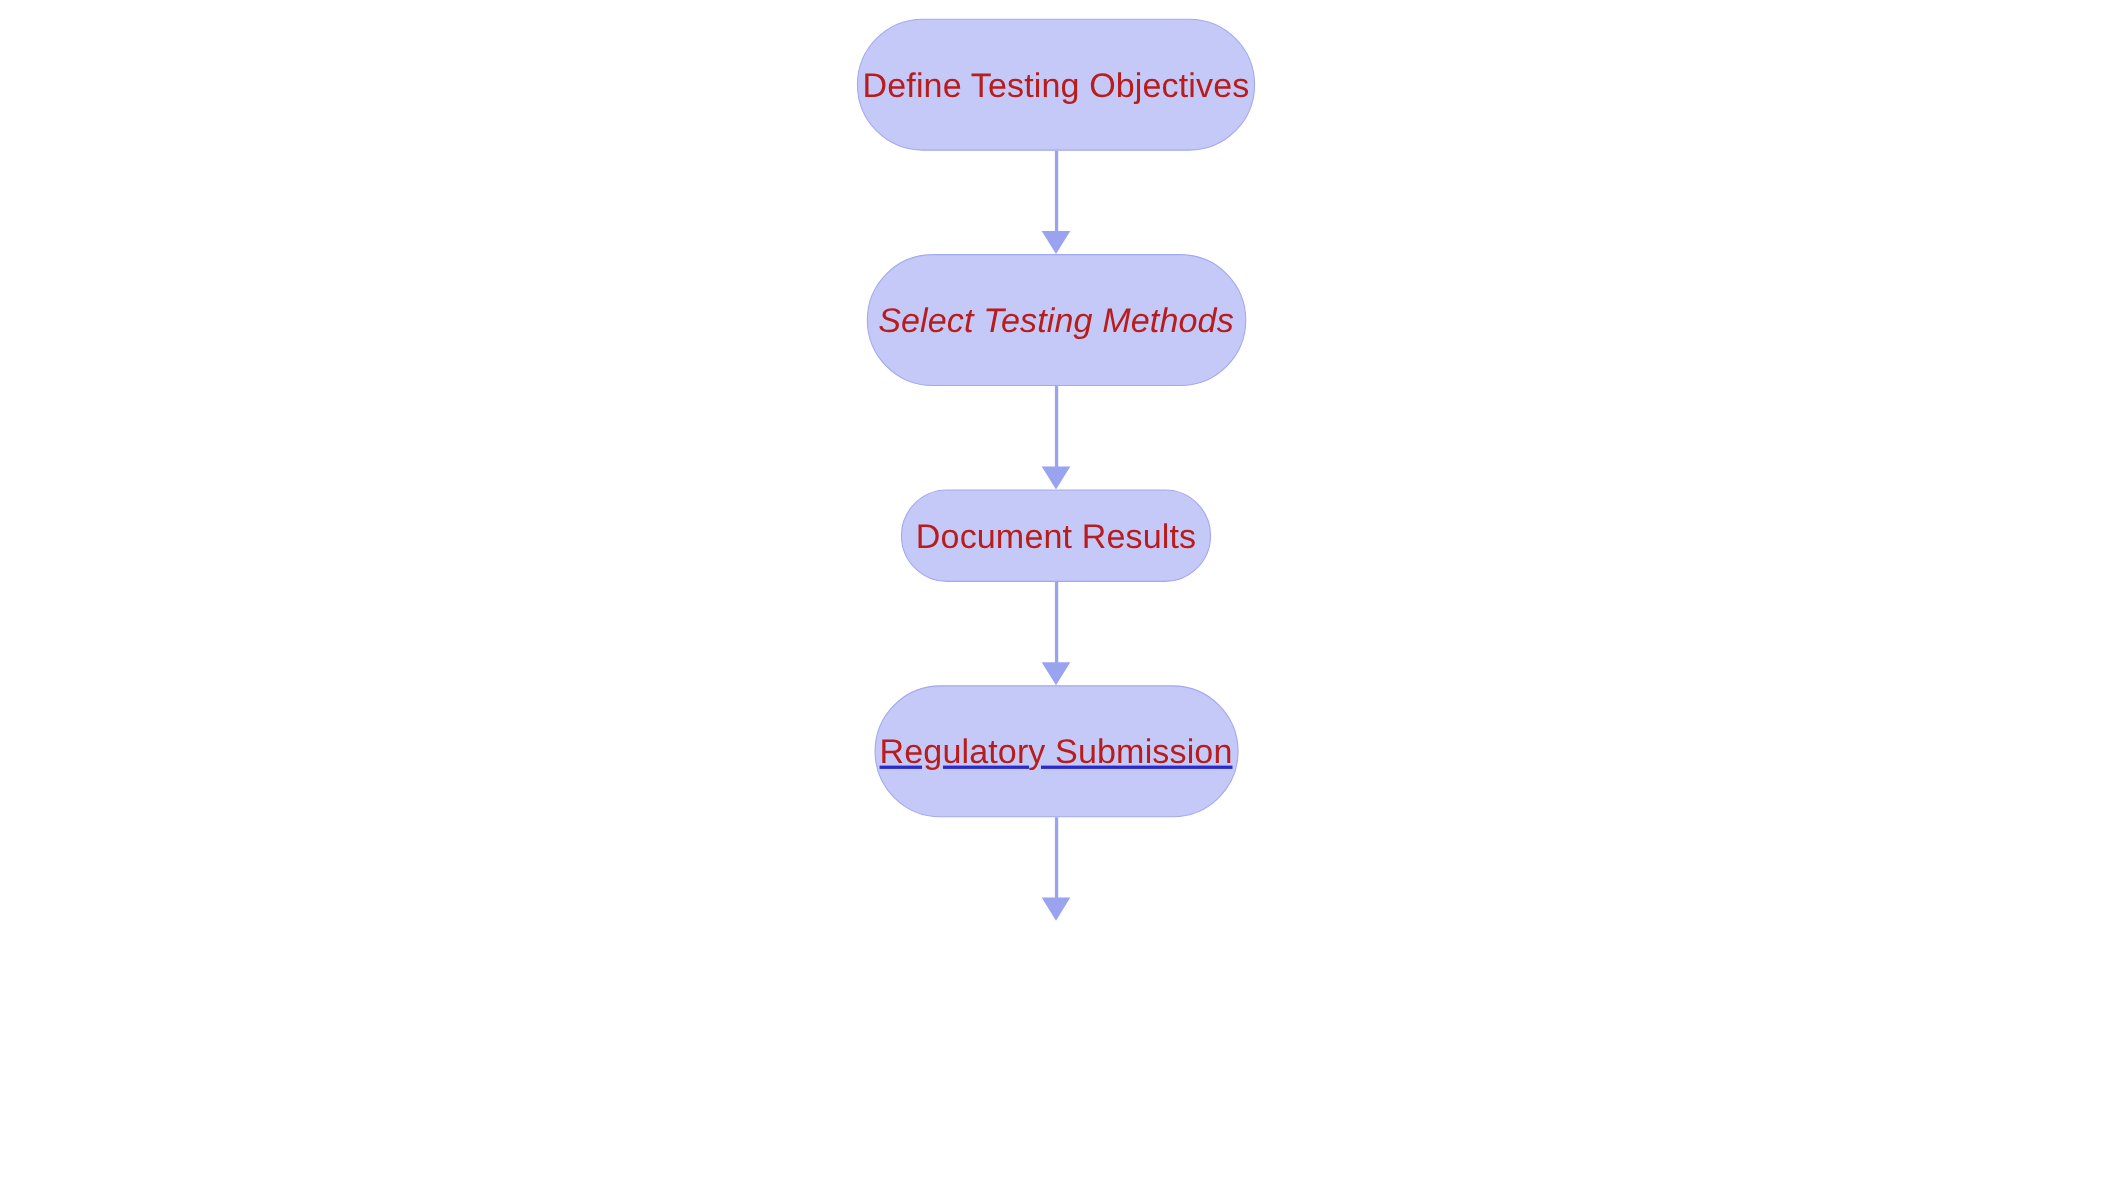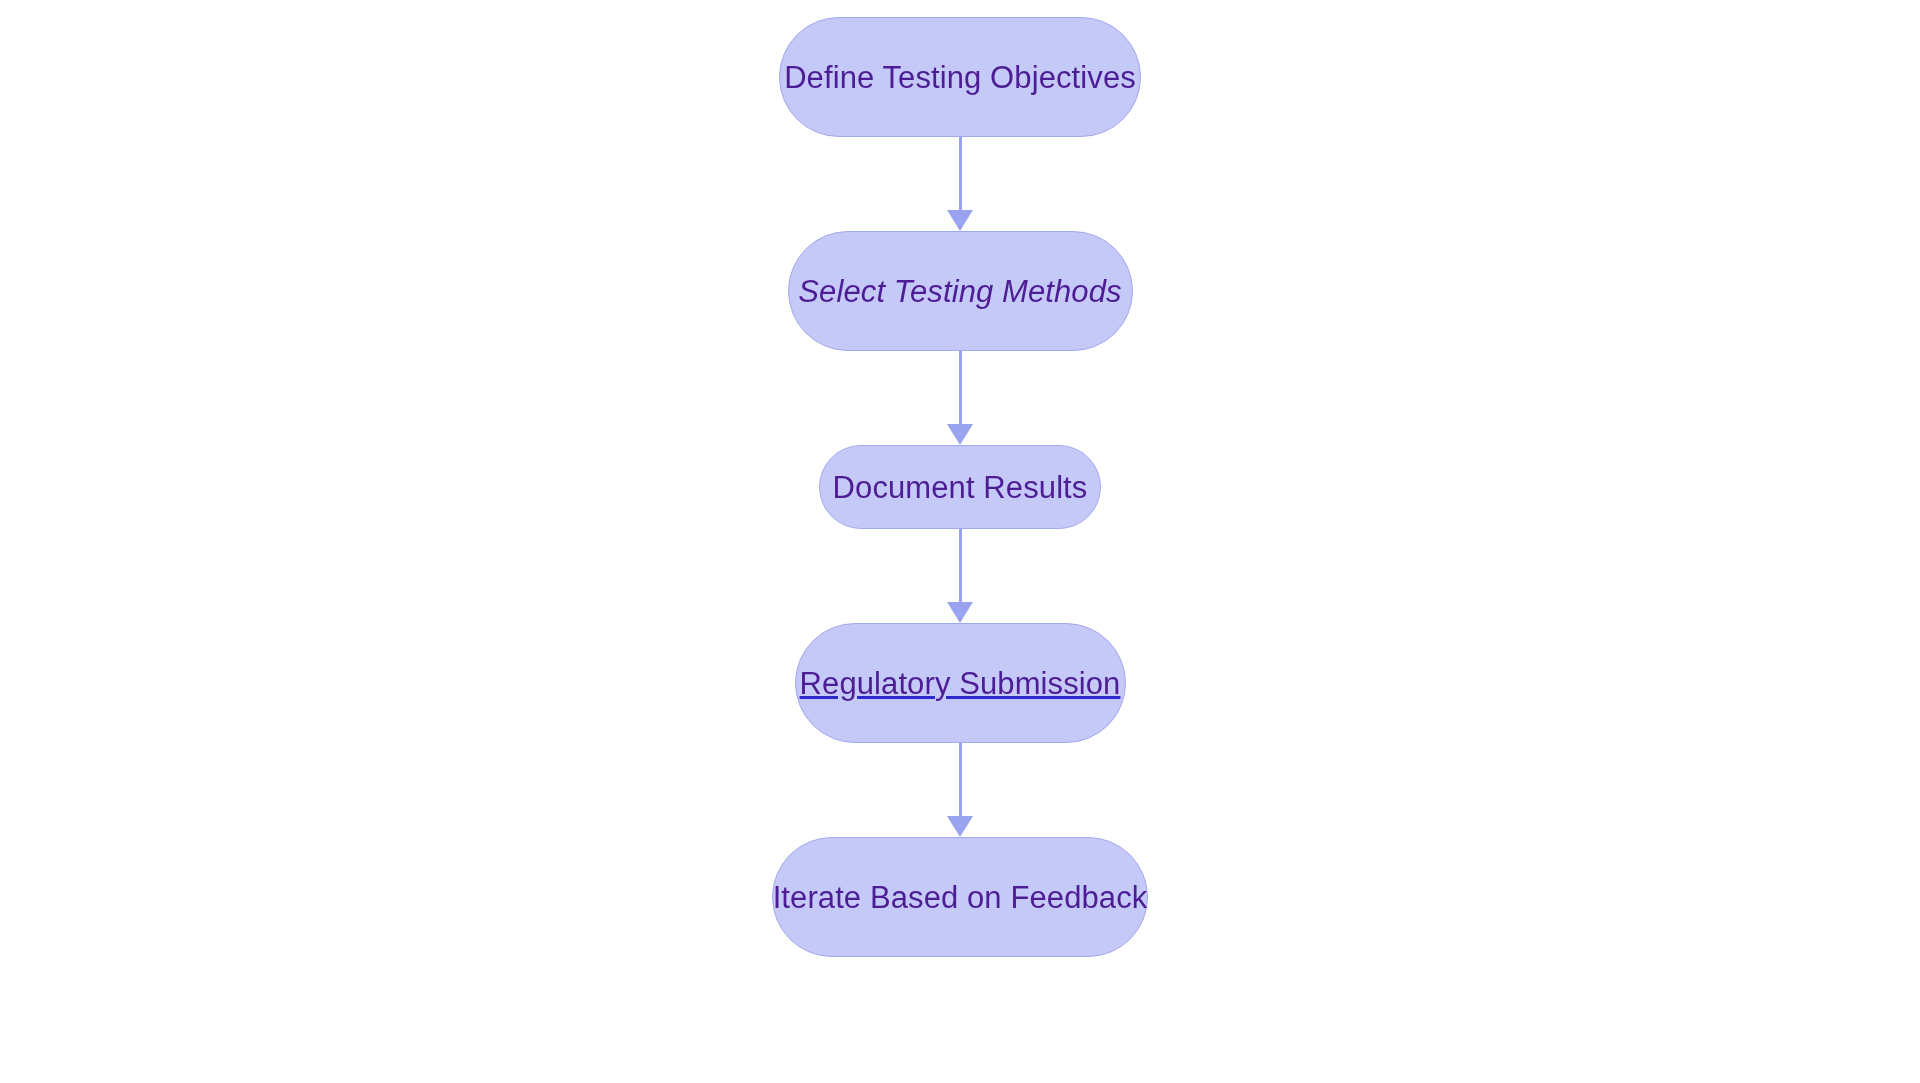--- a/index.html
+++ b/index.html
@@ -43,21 +43,21 @@
     justify-content: center;
     color: #2b2bcc;
     font-size: 31px;
     font-weight: 400;
     letter-spacing: 0.1px;
     white-space: nowrap;
     line-height: 1;
   }
 
   .node-label {
-    color: #4c1d95;
+    color: #b91c1c;
     font-size: 31px;
     white-space: nowrap;
   }
 
   
   .connector {
     position: relative;
     display: flex;
     flex-direction: column;
     align-items: center;
@@ -123,18 +123,15 @@
 
     <div class="node n3">
       <span class="node-label">Regulatory Submission</span>
     </div>
 
     <div class="connector c3">
       <div class="stem"></div>
       <div class="arrowhead"></div>
     </div>
 
-    <div class="node n4">
-      <span class="node-label">Iterate Based on Feedback</span>
-    </div>
 
   </div>
 </div>
 
 </body></html>

